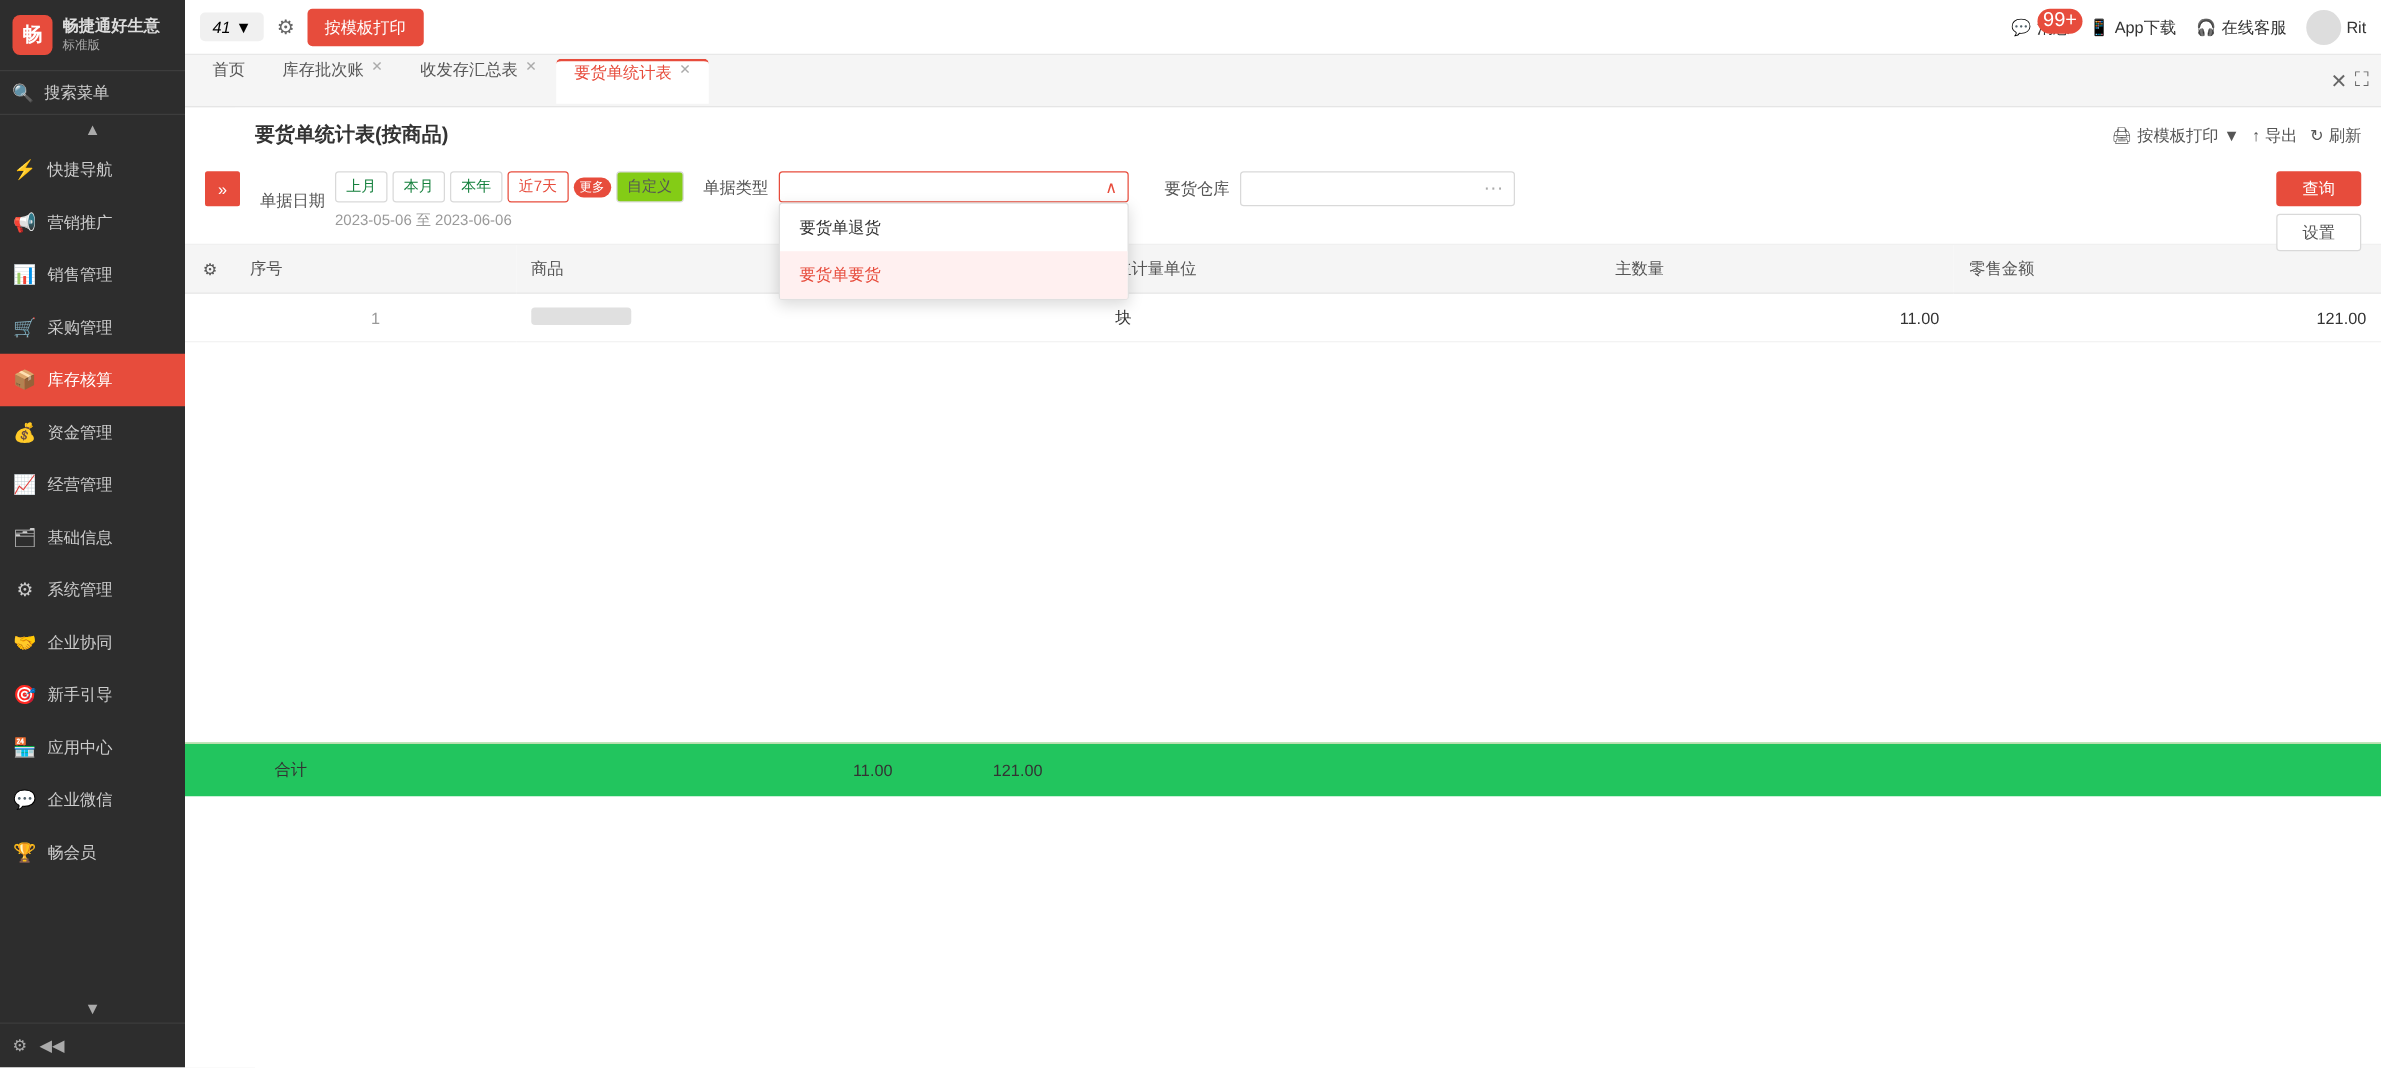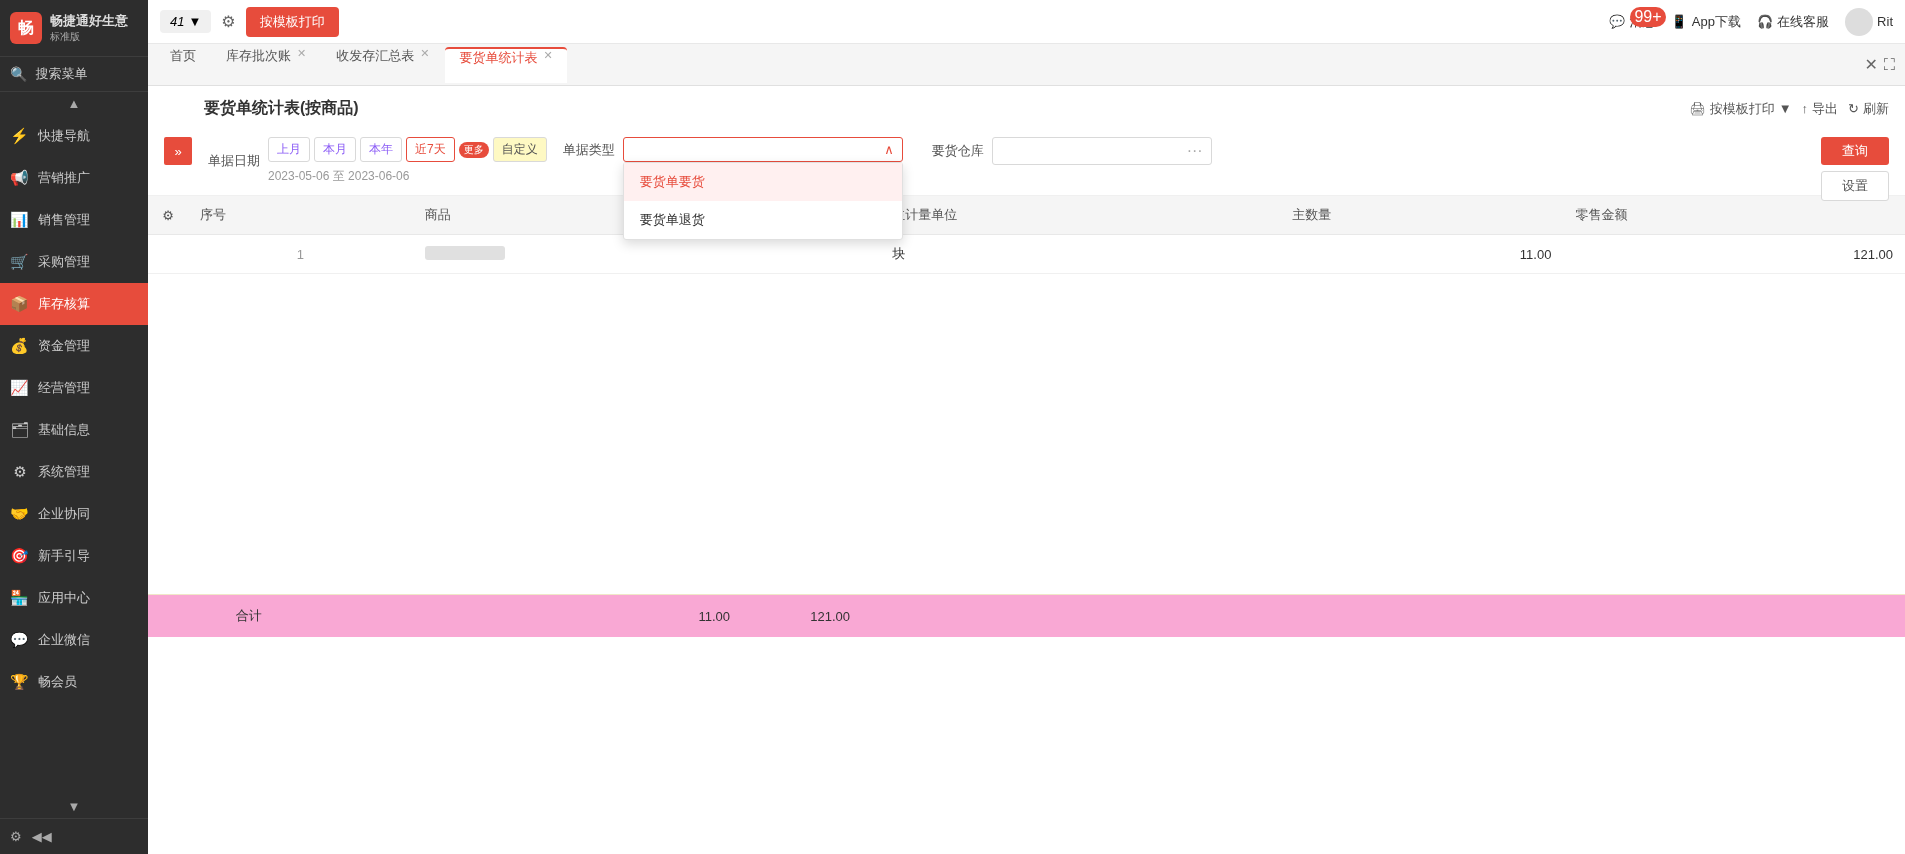--- a/index.html
+++ b/index.html
@@ -199,24 +199,24 @@
       display: flex;
       align-items: center;
       justify-content: center;
       cursor: pointer;
       border-radius: 2px;
       flex-shrink: 0;
     }
     .filter-group { display: flex; align-items: center; gap: 8px; }
     .filter-label { font-size: 13px; color: #555; white-space: nowrap; }
     .filter-date-buttons { display: flex; gap: 4px; align-items: center; }
-    .filter-date-btn { padding: 3px 8px; border: 1px solid #d9d9d9; background: white; cursor: pointer; font-size: 12px; color: #8b5cf6; border-radius: 3px; }
+    .filter-date-btn { padding: 3px 8px; border: 1px solid #d9d9d9; background: white; cursor: pointer; font-size: 12px; color: #15803d; border-radius: 3px; }
     .filter-date-btn.active { border-color: #e74c3c; color: #e74c3c; }
     .filter-date-badge { background: #e74c3c; color: white; font-size: 10px; padding: 1px 5px; border-radius: 10px; }
-    .filter-date-custom { padding: 3px 8px; border: 1px solid #d9d9d9; background: #fef9c3; cursor: pointer; font-size: 12px; color: #555; border-radius: 3px; }
+    .filter-date-custom { padding: 3px 8px; border: 1px solid #d9d9d9; background: #84cc16; cursor: pointer; font-size: 12px; color: #555; border-radius: 3px; }
     .filter-date-range { font-size: 12px; color: #999; margin-top: 2px; }
 
     .filter-type-group { display: flex; align-items: center; gap: 8px; }
     .filter-select-box {
       width: 280px;
       border: 1px solid #e74c3c;
       border-radius: 3px;
       padding: 4px 8px;
       font-size: 13px;
       display: flex;
@@ -307,23 +307,23 @@
       color: #333;
     }
     .data-table .th-settings { width: 40px; text-align: center; }
     .data-table .td-num { text-align: center; color: #999; }
     .data-table .td-right { text-align: right; }
 
     .product-name-placeholder { display: inline-block; width: 80px; height: 14px; background: #e0e0e0; border-radius: 3px; }
 
     
     .summary-row {
-      background: #f9a8d4;
+      background: #22c55e;
       border-top: 1px solid #f0e8c8;
-      padding: 12px 32px;
+      padding: 12px 16px;
       display: flex;
       align-items: center;
       font-size: 13px;
       color: #333;
     }
     .summary-label { width: 200px; padding-left: 12px; }
     .summary-num { width: 130px; text-align: right; }
     .summary-amount { width: 120px; text-align: right; }
 
     
@@ -506,22 +506,22 @@
 
       <div class="filter-type-group">
         <span class="filter-label">单据类型</span>
         <div class="filter-type-wrapper">
           <div class="filter-select-box">
             <span></span>
             <span class="filter-select-up-arrow">∧</span>
           </div>
 
           <div class="dropdown-overlay">
+            <div class="dropdown-item">要货单退货</div>
             <div class="dropdown-item selected">要货单要货</div>
-            <div class="dropdown-item">要货单退货</div>
           </div>
         </div>
       </div>
 
       <div class="filter-warehouse-group">
         <span class="filter-label">要货仓库</span>
         <div class="filter-warehouse-select">
           <span></span>
           <span class="filter-more-btn">···</span>
         </div>

